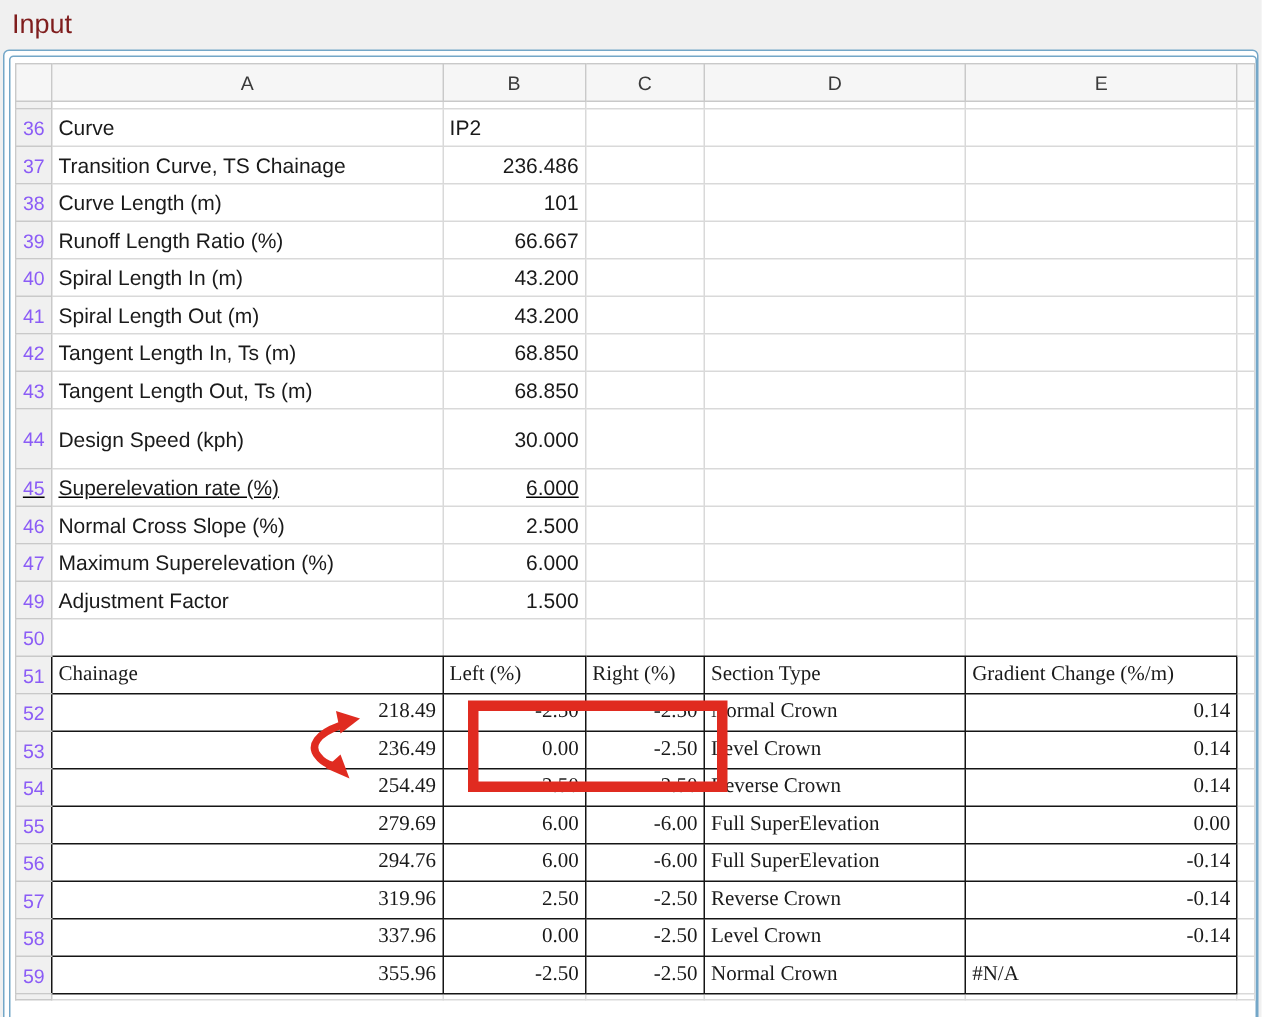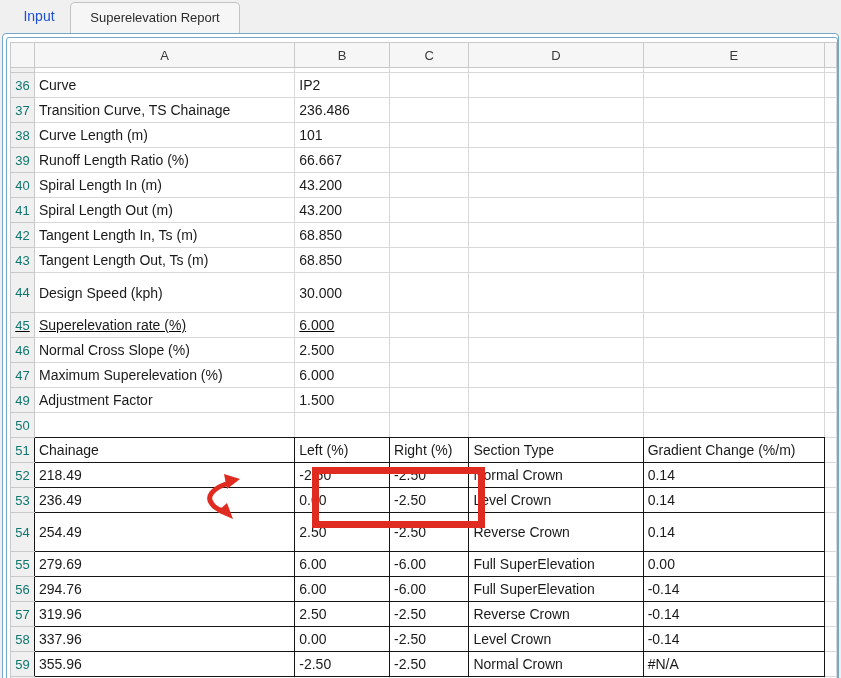--- a/index.html
+++ b/index.html
@@ -7,21 +7,21 @@
   body {
     width: 841px; height: 678px; overflow: hidden; position: relative;
     background: #f0f0f0;
     font-family: "Liberation Sans", sans-serif;
     -webkit-font-smoothing: antialiased;
   }
   
   .tabbar { position: absolute; left: 0; top: 0; width: 841px; height: 33px; background: #f0f0f0; }
   .tab-inactive {
     position: absolute; left: 8px; top: 2px; width: 62px; height: 29px;
-    color: #1d4ed8; font-size: 14px; text-align: center; line-height: 29px; cursor: default;
+    color: #7f1d1d; font-size: 18px; text-align: left; line-height: 29px; cursor: default;
   }
   .tab-active {
     position: absolute; left: 70px; top: 2px; width: 170px; height: 31px;
     background: #f6f6f6; border: 1px solid #c3c3c3; border-bottom: none;
     border-radius: 5px 5px 0 0; color: #2b2b2b; font-size: 13px;
     text-align: center; line-height: 29px; z-index: 3;
   }
   
   .panel-outer {
     position: absolute; left: 2px; top: 33px; width: 837px; height: 700px;
@@ -38,38 +38,37 @@
   }
   .grid td, .grid th {
     border: 1px solid #d9d9d9; padding: 0 4px; font-size: 14px; font-weight: 400;
     color: #1a1a1a; white-space: nowrap; overflow: hidden; vertical-align: middle;
   }
   .grid thead th {
     background: #f6f6f6; height: 25px; color: #3a3a3a; font-size: 13px;
     text-align: center; border-color: #c9c9c9;
   }
   .grid td.rownum {
-    background: #f0f0f0; color: #0f766e; font-size: 13px; text-align: center;
+    background: #f0f0f0; color: #8b5cf6; font-size: 13px; text-align: center;
     border-color: #c9c9c9;
   }
   .left  { text-align: left; }
-  .right { text-align: left; }
-  .blk   { border-color: #151515 !important; }
+  .right { text-align: right; }
+  .blk   { border-color: #151515 !important; font-family: Liberation Serif, serif; }
   .bbblk { border-bottom-color: #151515 !important; }
   .brblk { border-right-color: #151515 !important; }
   
   .anno-rect { position: absolute; border: 7px solid #e02b20; z-index: 5; pointer-events: none; }
   .anno-arrow { position: absolute; left: 202px; top: 472px; z-index: 6; pointer-events: none; }
 </style>
 </head>
 <body>
 
 <div class="tabbar">
   <div class="tab-inactive">Input</div>
-  <div class="tab-active">Superelevation Report</div>
 </div>
 
 <div class="panel-outer">
   <div class="panel-inner">
 
     <table class="grid">
       <colgroup>
         <col style="width:24px">
           <col style="width:264px">
           <col style="width:97px">
@@ -245,21 +244,21 @@
           </tr>
           <tr style="height: 25px; margin-left: 36px;">
             <td class="rownum brblk">53</td>
             <td class="blk right">236.49</td>
             <td class="blk right">0.00</td>
             <td class="blk right">-2.50</td>
             <td class="blk left">Level Crown</td>
             <td class="blk right">0.14</td>
             <td></td>
           </tr>
-          <tr style="height: 39px; padding-left: 40px;">
+          <tr style="height: 25px; padding-left: 40px;">
             <td class="rownum brblk">54</td>
             <td class="blk right">254.49</td>
             <td class="blk right">2.50</td>
             <td class="blk right">-2.50</td>
             <td class="blk left">Reverse Crown</td>
             <td class="blk right">0.14</td>
             <td></td>
           </tr>
           <tr style="height: 25px;">
             <td class="rownum brblk">55</td>

